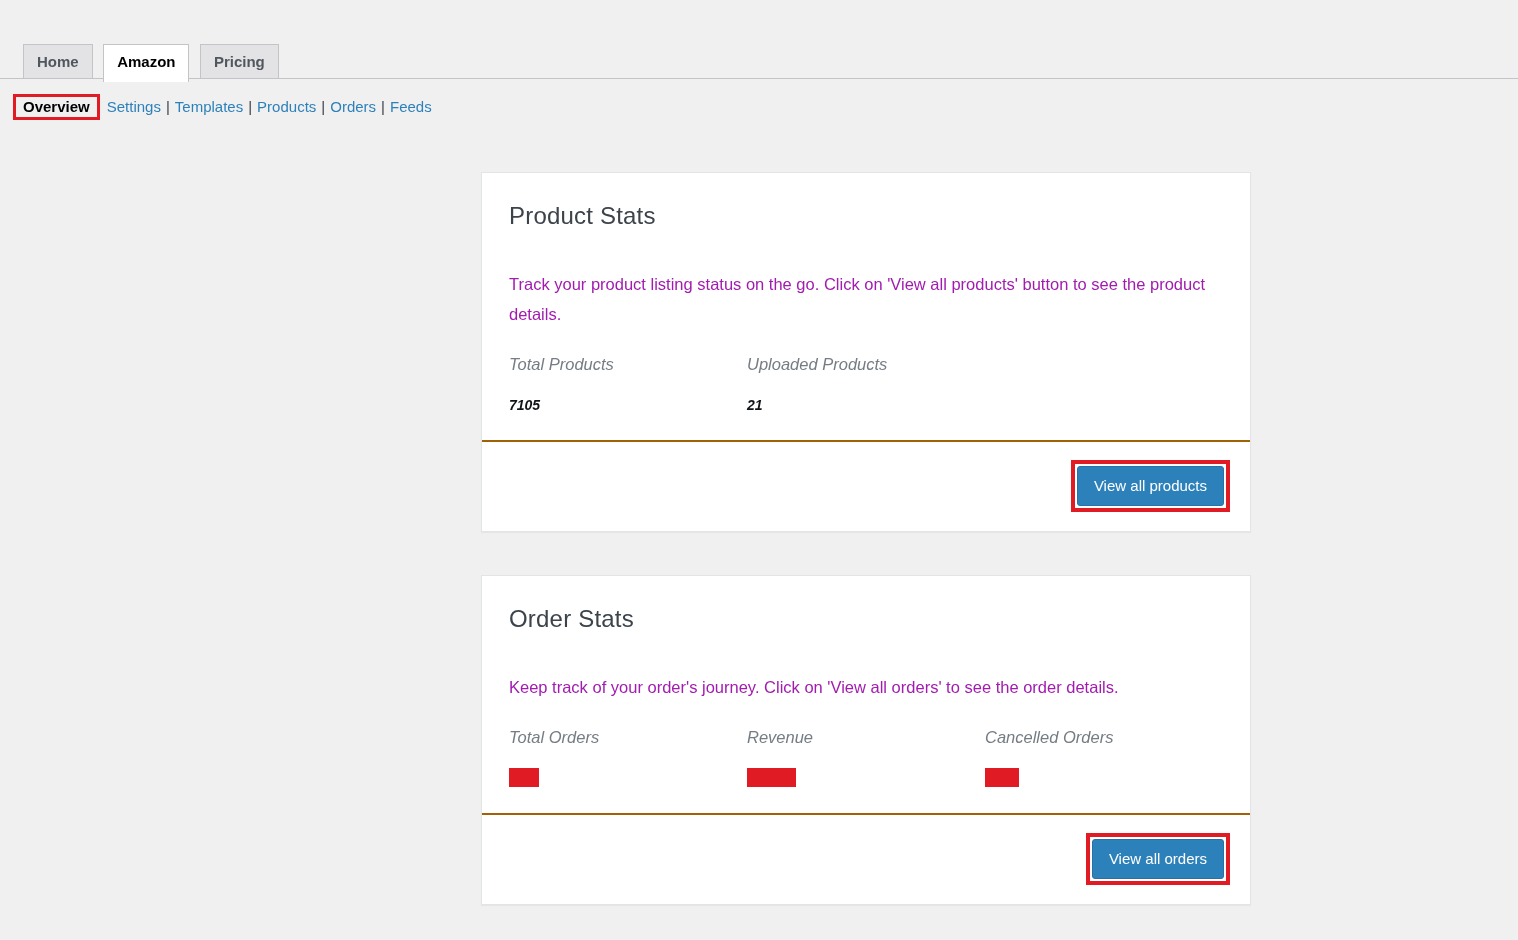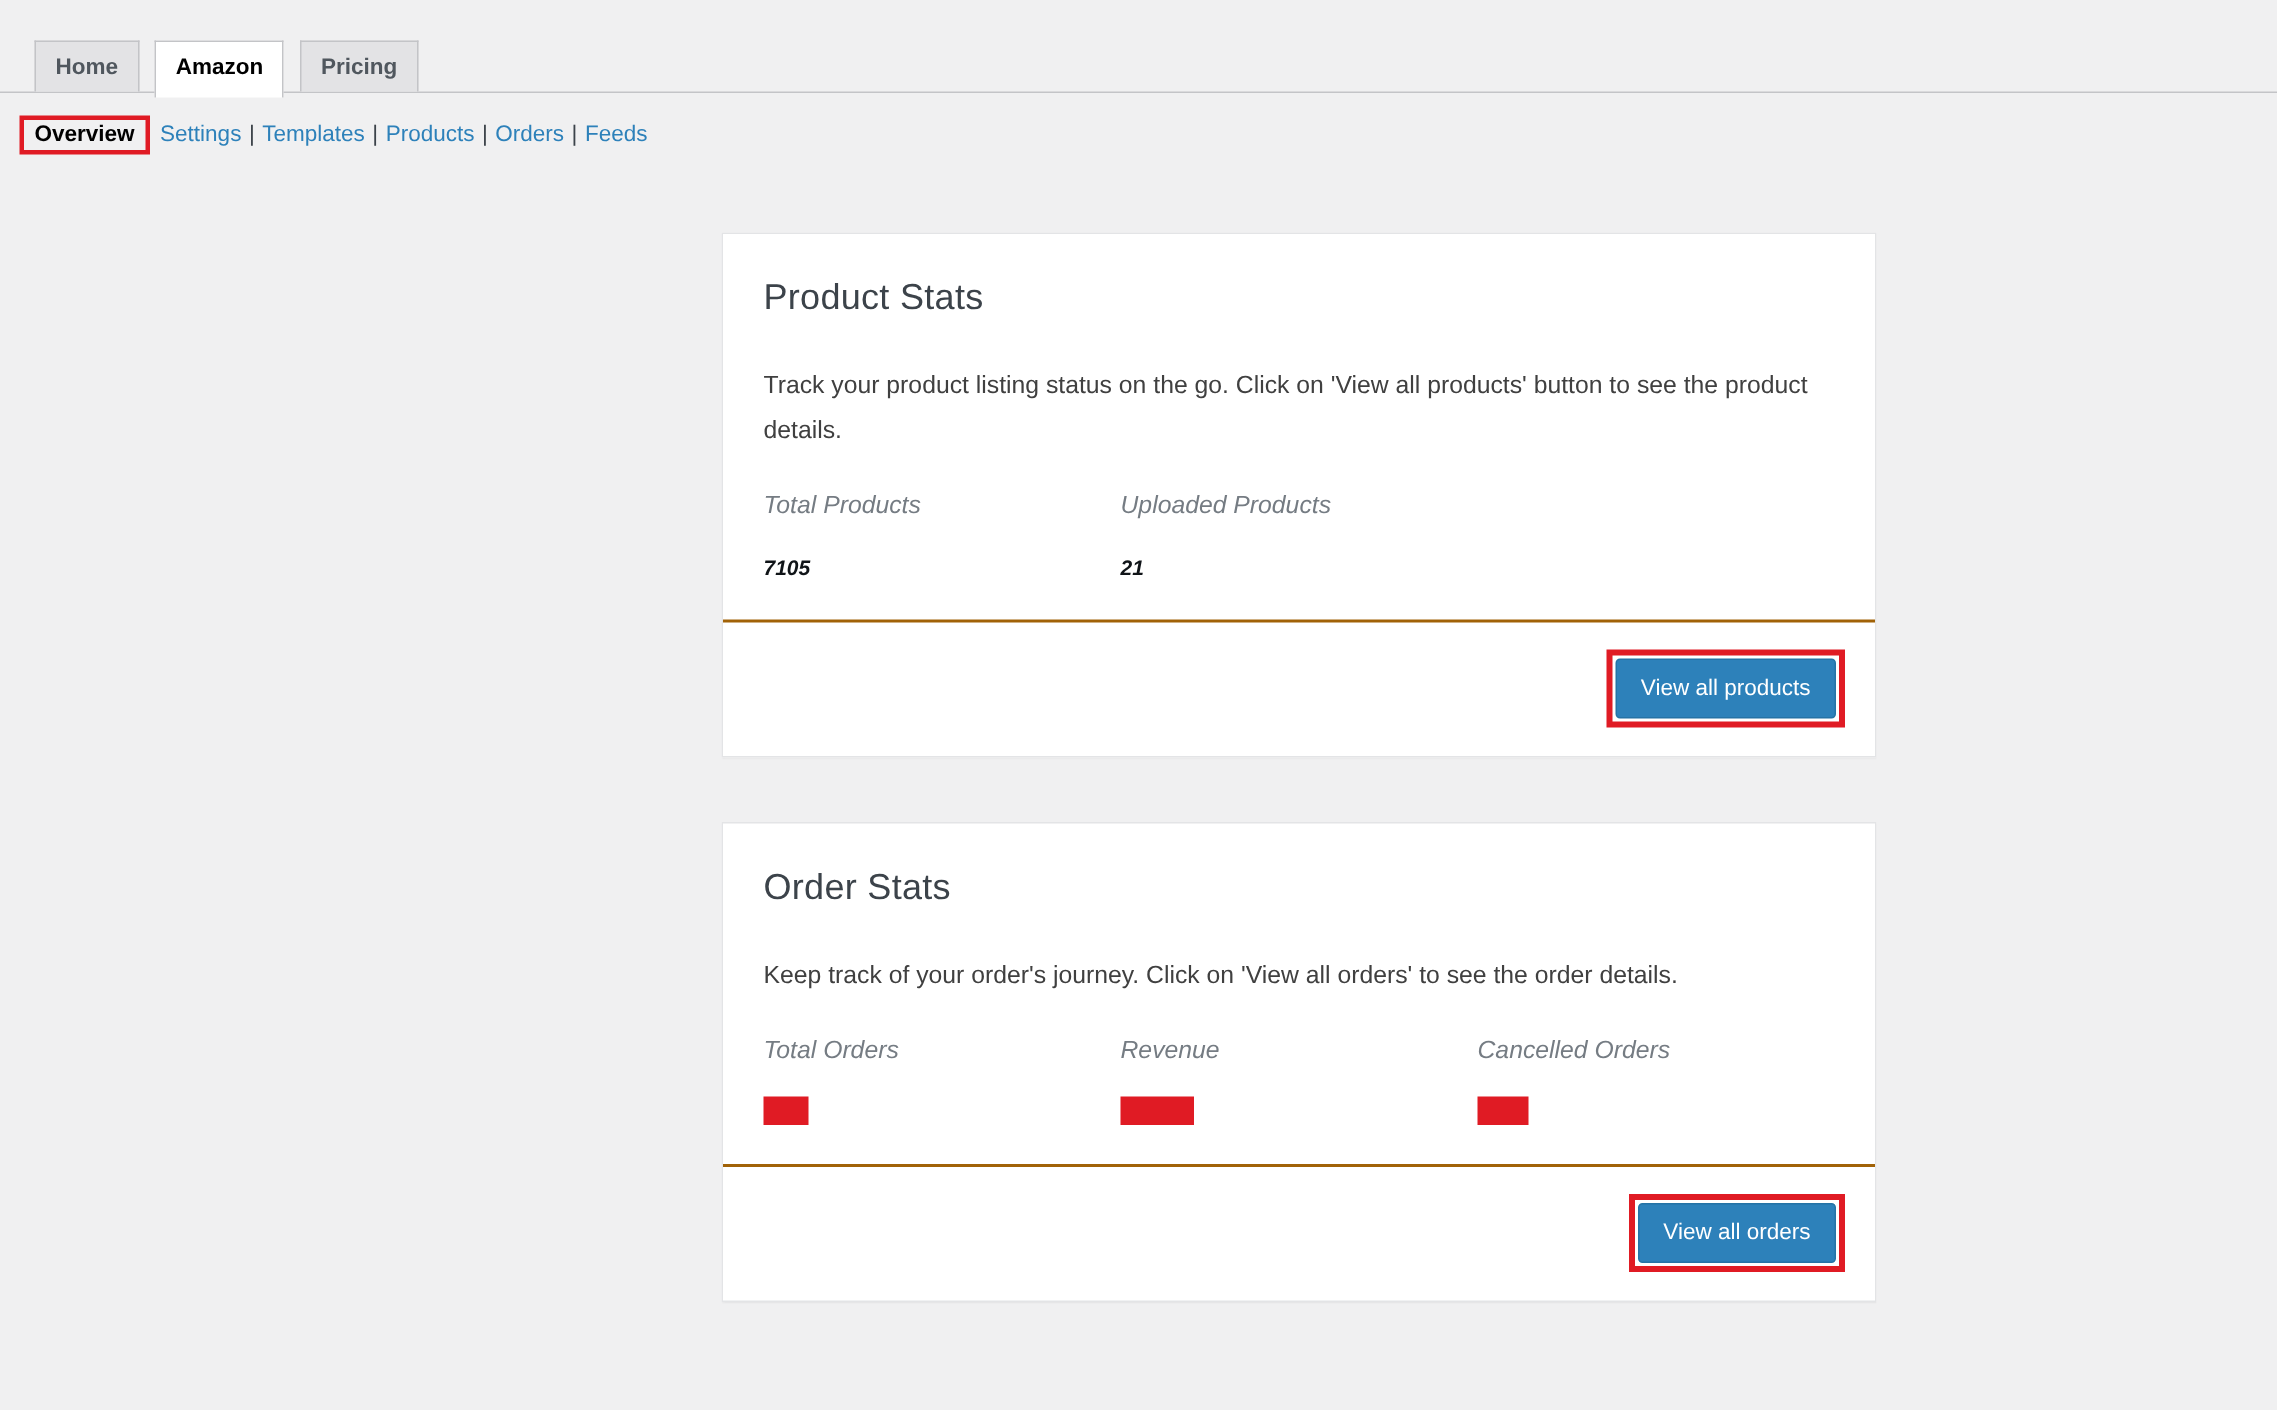--- a/index.html
+++ b/index.html
@@ -6,21 +6,21 @@
   html, body {
     width: 1518px; height: 940px;
     background: #f0f0f1;
     font-family: "Liberation Sans", sans-serif;
     overflow: hidden;
     position: relative;
   }
 
   
   .nav-tab-wrapper {
-    padding: 27px 0 0 23px;
+    padding: 44px 0 0 23px;
     border-bottom: 1px solid #c3c4c7;
     white-space: nowrap;
   }
   .nav-tab {
     display: inline-block;
     vertical-align: top;
     background: #e3e3e5;
     border: 1px solid #c3c4c7;
     border-bottom: none;
     padding: 8px 13px;
@@ -78,24 +78,24 @@
   }
   .card + .card { margin-top: 43px; }
   .card-body { padding: 29px 27px 25px; }
   .card-title {
     font-size: 24px;
     font-weight: 400;
     color: #3c434a;
     letter-spacing: 0.2px;
   }
   .card-desc {
-    margin-top: 29px;
+    margin-top: 39px;
     font-size: 16.5px;
     line-height: 30px;
-    color: #404040;
+    color: #a21caf;
     max-width: 716px;
   }
   .stats-row {
     display: flex;
     margin-top: 26px;
     font-style: italic;
   }
   .stat { width: 238px; }
   .stat-label {
     font-size: 16.5px;

